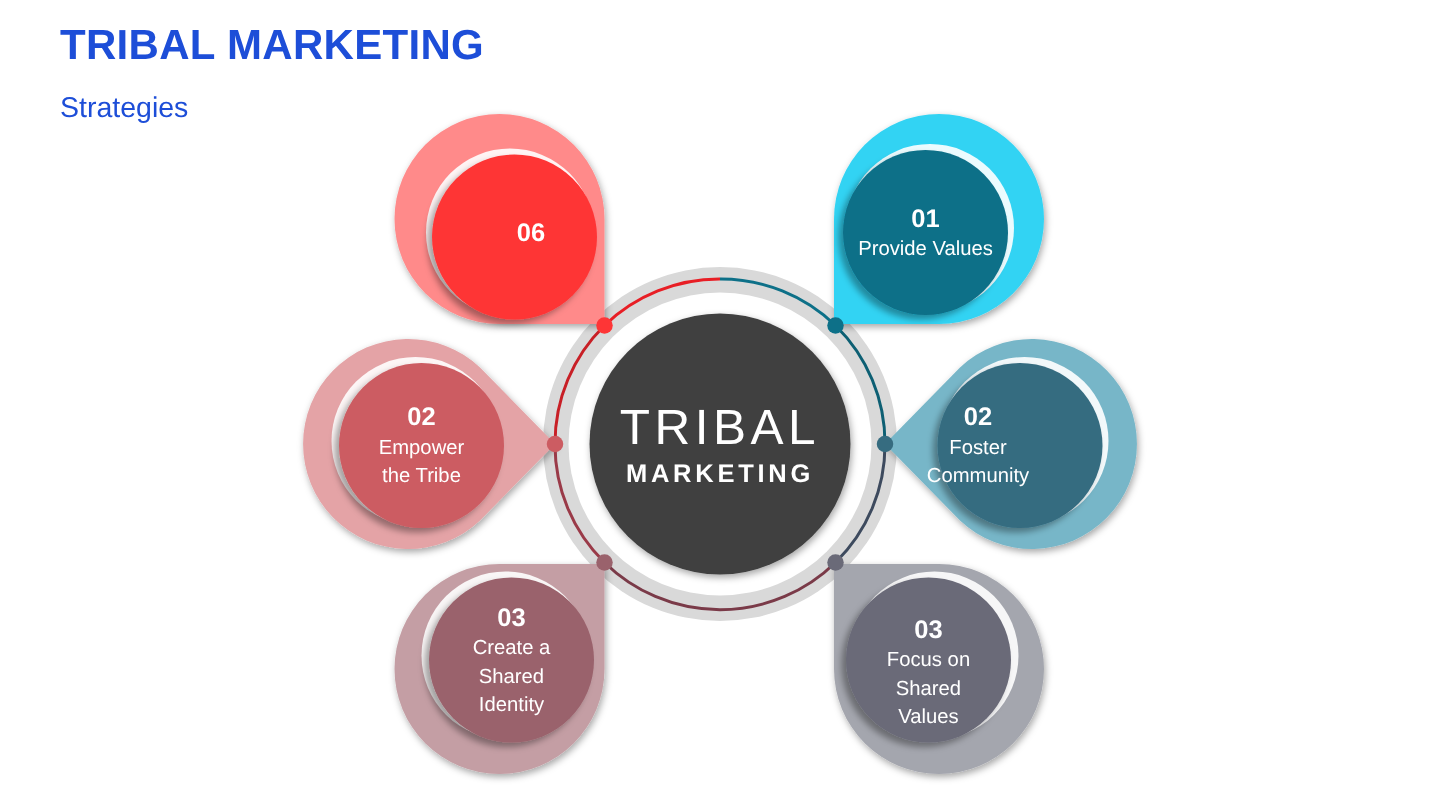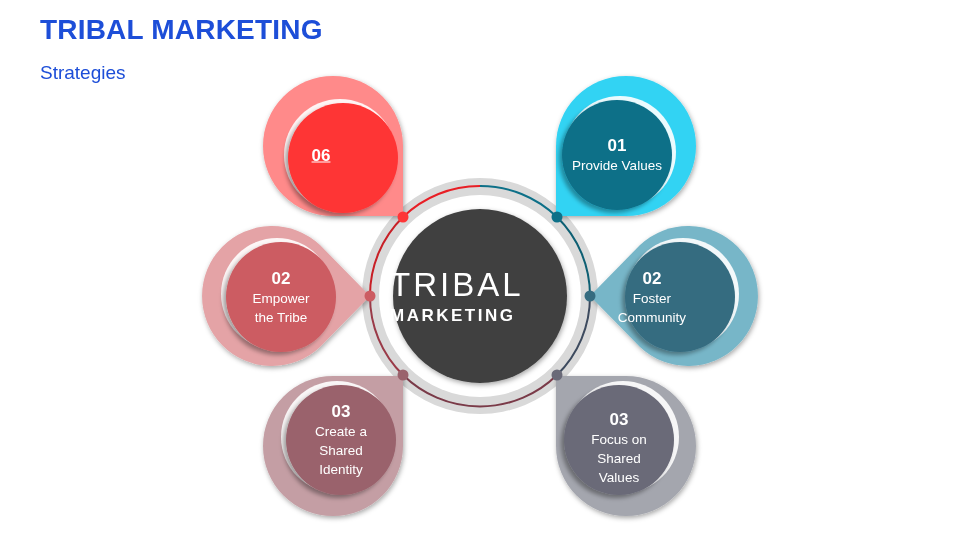--- a/index.html
+++ b/index.html
@@ -4,21 +4,21 @@
 <style>
   html, body { margin:0; padding:0; }
   body { width:960px; height:540px; background:#ffffff; position:relative; overflow:hidden;
          font-family:"Liberation Sans", "DejaVu Sans", sans-serif; }
   .title { position:absolute; left:40px; top:14px; font-size:28px; font-weight:bold; color:#1d4ed8; letter-spacing:0.2px; }
   .subtitle { position:absolute; left:40px; top:62px; font-size:19px; color:#1d4ed8; }
   svg.diagram { position:absolute; left:0; top:0; }
   .pin-label { position:absolute; width:110px; text-align:center; color:#ffffff; transform:translate(-50%,-50%); }
   .pin-num { display:block; font-weight:bold; font-size:17px; line-height:21px; }
   .pin-text { display:block; font-size:13.5px; line-height:19px; }
-  .center-label { position:absolute; left:480px; top:297px; transform:translate(-50%,-50%); text-align:left; color:#ffffff; width:180px; }
+  .center-label { position:absolute; left:480px; top:297px; transform:translate(-50%,-50%); text-align:center; color:#ffffff; width:180px; }
   .center-main { display:block; font-size:33px; letter-spacing:3px; line-height:38px; }
   .center-sub { display:block; font-size:17px; letter-spacing:2.5px; font-weight:bold; line-height:24px; }
 </style>
 </head>
 <body>
 
 <div class="title">TRIBAL MARKETING</div>
 <div class="subtitle">Strategies</div>
 
 <svg class="diagram" width="960" height="540" viewBox="0 0 960 540">
@@ -107,15 +107,15 @@
   <span class="pin-text">Focus on Shared Values</span>
 </div>
 <div class="pin-label" style="left:341px; top:440px; width:72px;">
   <span class="pin-num">03</span>
   <span class="pin-text">Create a Shared Identity</span>
 </div>
 <div class="pin-label" style="left:281px; top:297px; width:76px;">
   <span class="pin-num">02</span>
   <span class="pin-text">Empower the Tribe</span>
 </div>
-<div class="pin-label" style="left:321px; top:155px;text-decoration:underline;">
+<div class="pin-label" style="left:354px; top:155px;">
   <span class="pin-num">06</span>
 </div>
 
 </body></html>

